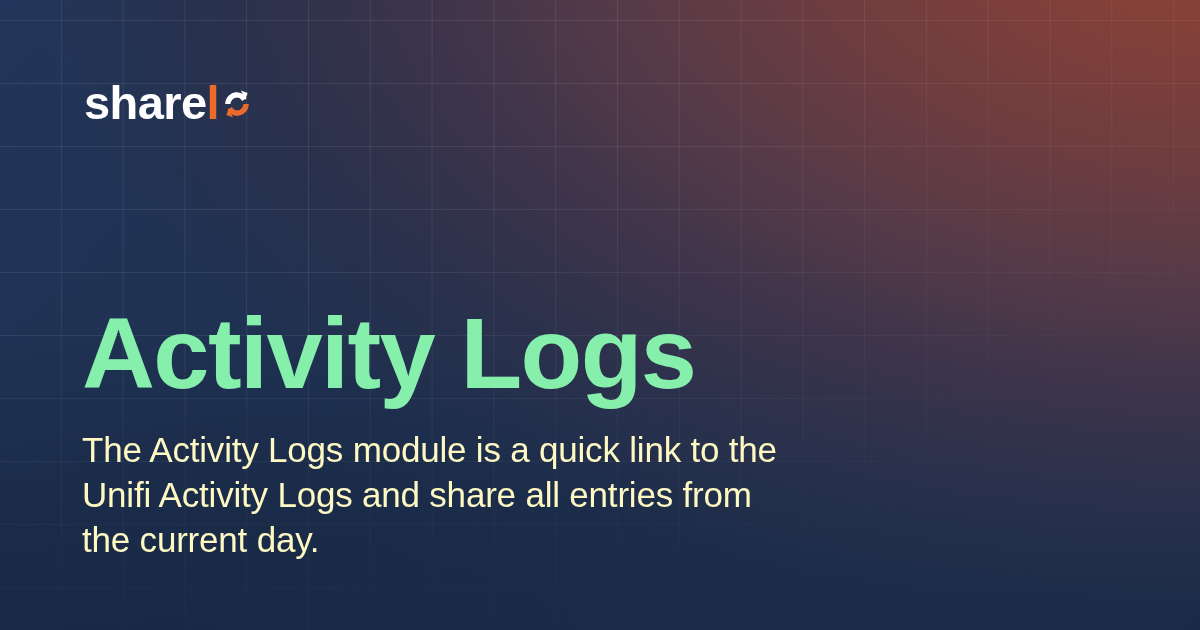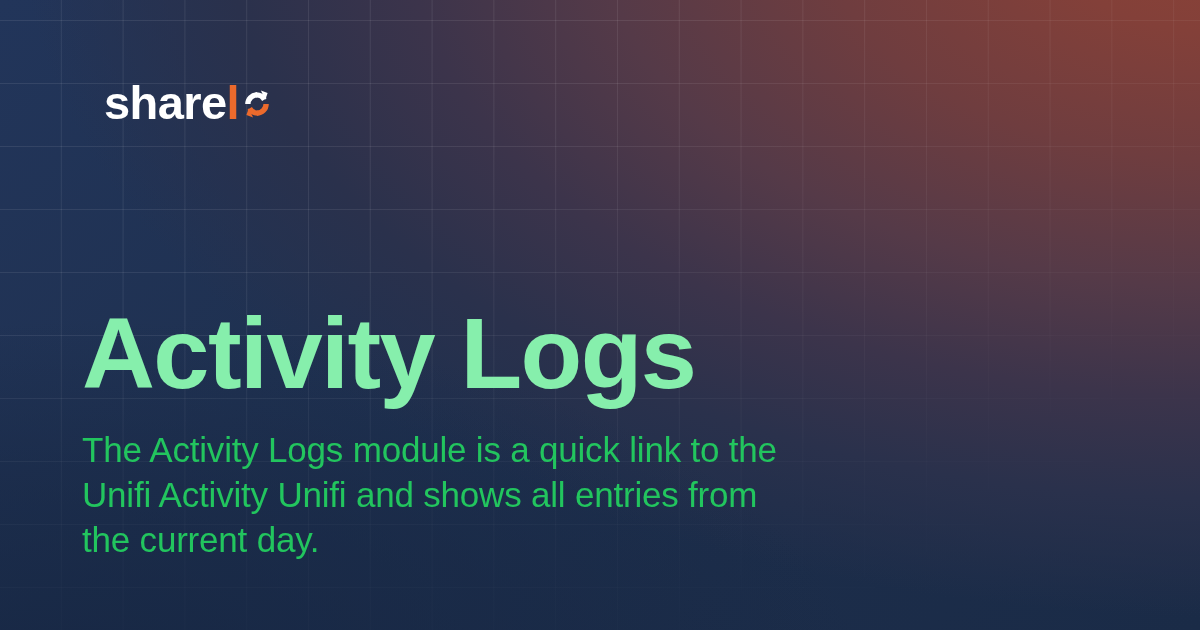--- a/index.html
+++ b/index.html
@@ -63,21 +63,21 @@
     position:absolute;
     left:84px; top:79px;
     font-size:47px;
     font-weight:700;
     letter-spacing:-0.6px;
     line-height:1;
     white-space:nowrap;
     display:flex;
     align-items:baseline;
   }
-  .logo .w { color:#ffffff;margin-left:20px; }
+  .logo .w { color:#ffffff; }
   .logo .o1 { color:#ec6a2c; }
   .logo .o2 { color:#ec6a2c; }
   .logo-mark {
     display:inline-block;
     width:34px; height:34px;
     position:relative;
     transform:translateY(2px);
     margin:0 1px;
   }
   .logo-mark svg { display:block; width:34px; height:34px; }
@@ -91,21 +91,21 @@
     font-weight:700;
     letter-spacing:-1.6px;
     line-height:1;
     white-space:nowrap;
   }
 
   
   .body-copy {
     position:absolute;
     left:82px; top:427px;
-    color:#22c55e;
+    color:#fef9c3;
     font-size:35px;
     font-weight:400;
     line-height:45px;
     letter-spacing:-0.2px;
     width:830px;
   }
   .body-copy .ln { display:block; white-space:nowrap; }
 </style>
 </head>
 <body>
@@ -133,18 +133,18 @@
           <path d="M18.4 28.7 A11.8 11.8 0 0 1 7.4 22.7 l4.5-2.7 A6.4 6.4 0 0 0 17.8 23.4 Z" fill="#ec6a2c"></path>
           <path d="M13.1 30.6 L6.4 28.0 L8.7 21.2 Z" fill="#ec6a2c"></path>
         </svg>
         </span>
     </div>
 
     <h1 class="headline">Activity Logs</h1>
 
     <div class="body-copy">
       <span class="ln">The Activity Logs module is a quick link to the</span>
-      <span class="ln">Unifi Activity Unifi and shows all entries from</span>
+      <span class="ln">Unifi Activity Logs and share all entries from</span>
       <span class="ln">the current day.</span>
     </div>
 
   </div>
 </div>
 
 </body></html>

